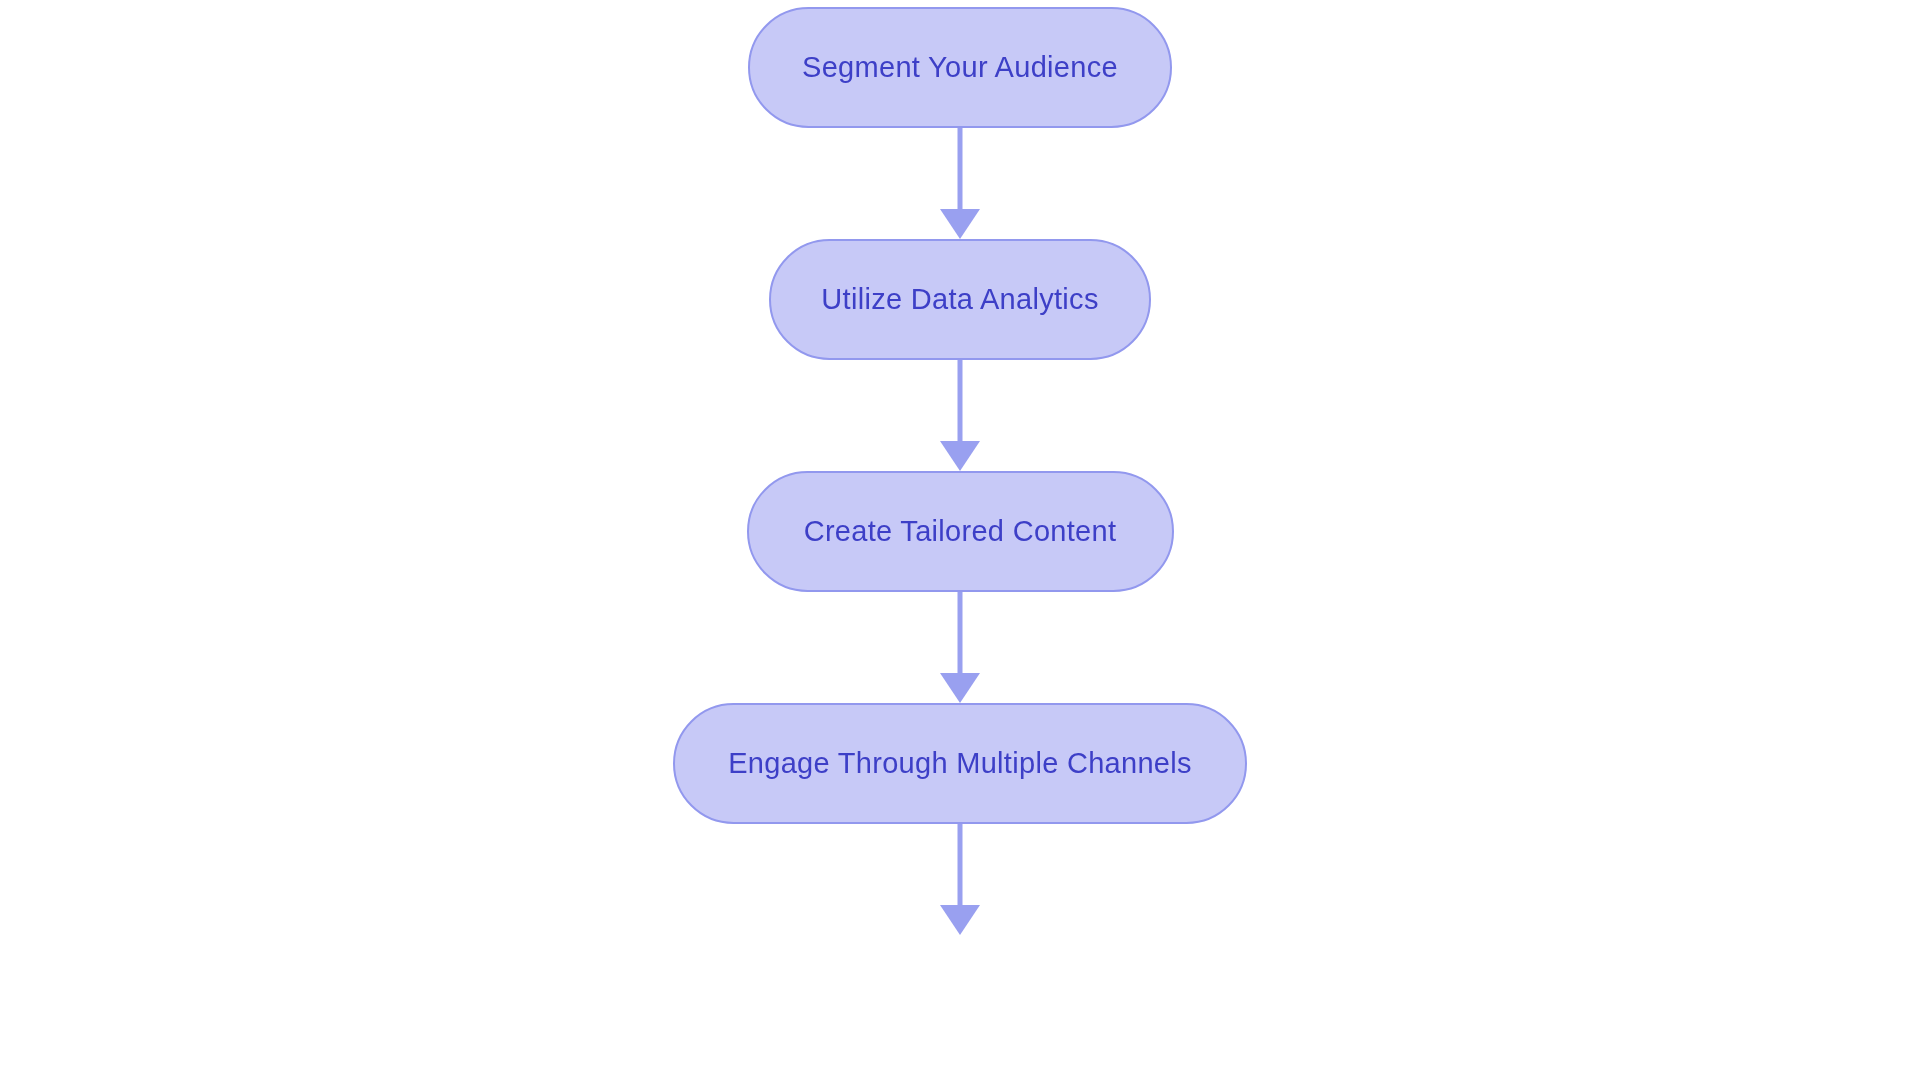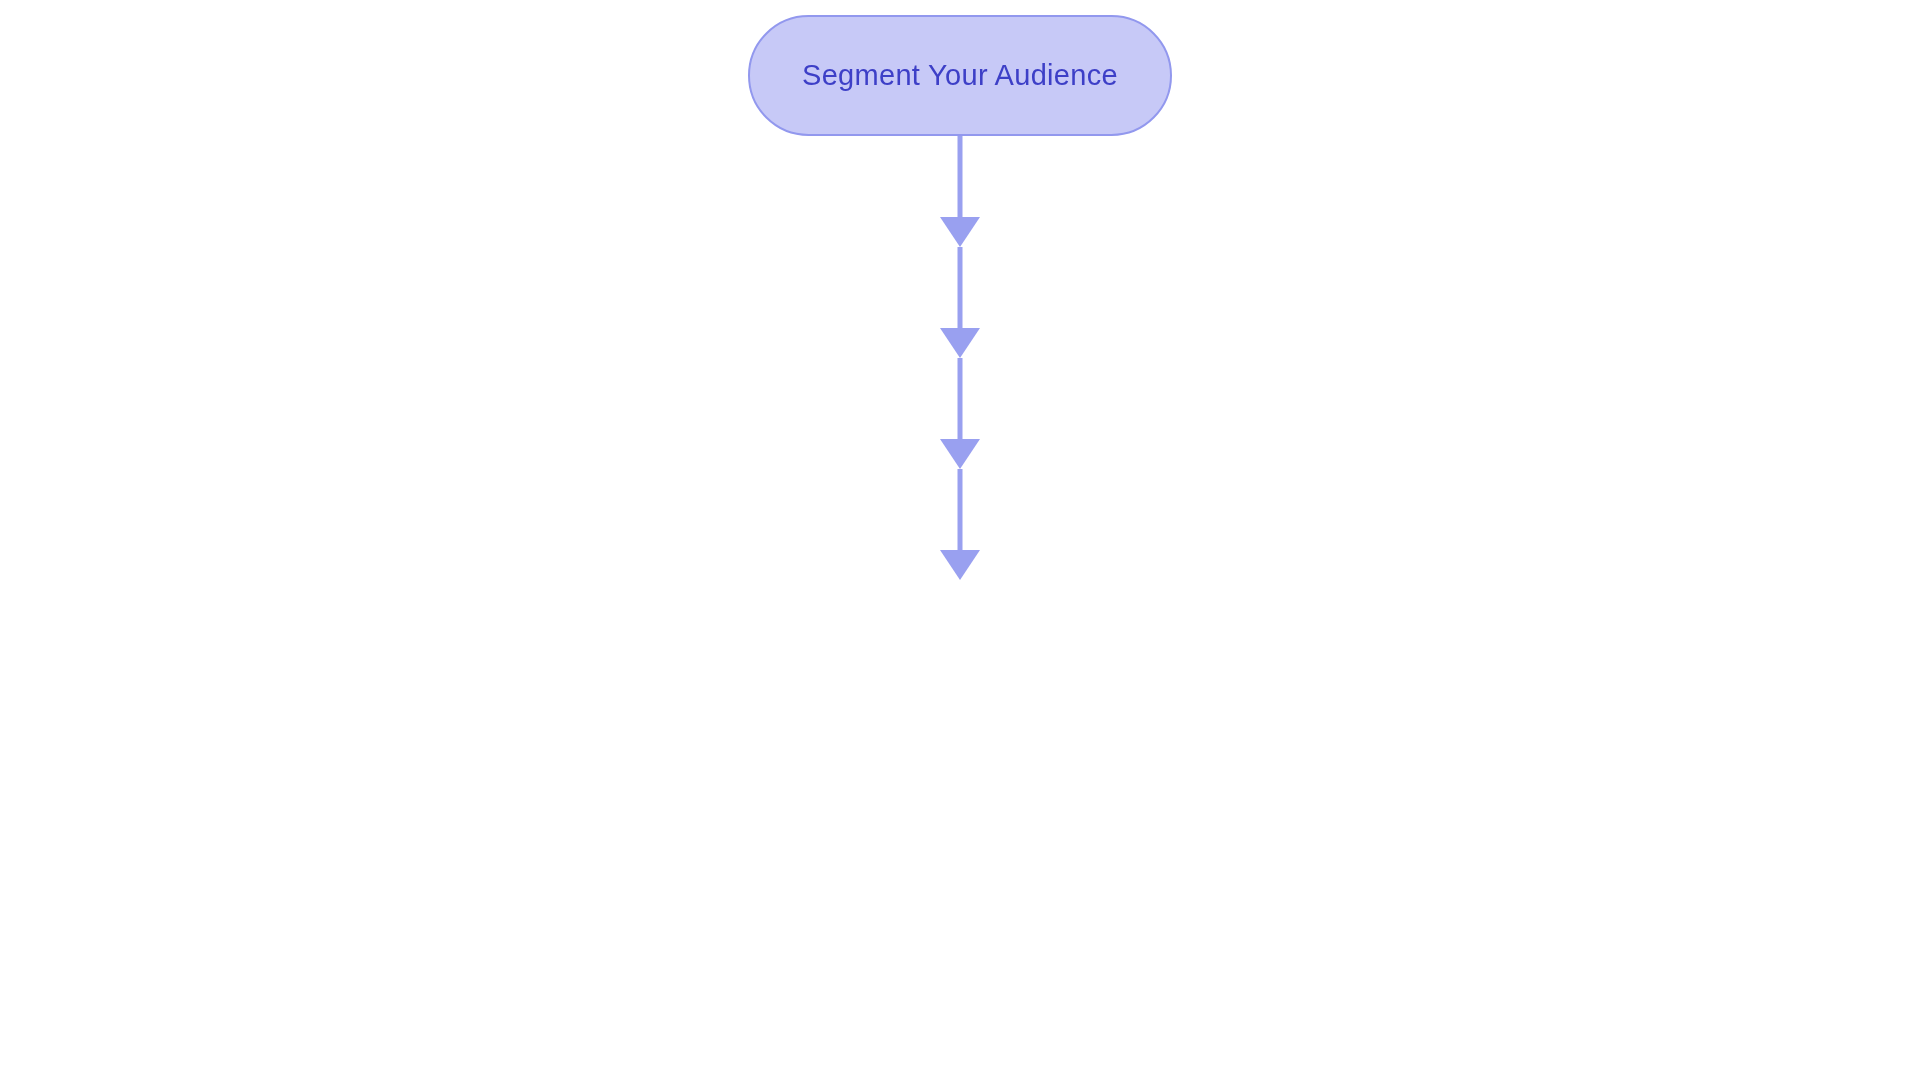--- a/index.html
+++ b/index.html
@@ -19,21 +19,21 @@
   }
   .canvas {
     position: relative;
     width: 1920px;
     height: 1083px;
     background: var(--background);
   }
   .flow {
     position: absolute;
     left: 50%;
-    top: 15px;
+    top: 7px;
     transform: translateX(-50%);
     display: flex;
     flex-direction: column;
     align-items: center;
   }
   .node {
     height: 121px;
     border-radius: 60.5px;
     background: var(--node-fill);
     border: 2px solid var(--node-border);
@@ -87,32 +87,35 @@
 <div class="canvas">
   <div class="flow">
 
     <div class="node n1">Segment Your Audience</div>
 
     <div class="connector">
       <div class="line"></div>
       <div class="head"></div>
     </div>
 
+    <div class="node n2">Utilize Data Analytics</div>
 
     <div class="connector">
       <div class="line"></div>
       <div class="head"></div>
     </div>
 
+    <div class="node n3">Create Tailored Content</div>
 
     <div class="connector">
       <div class="line"></div>
       <div class="head"></div>
     </div>
 
+    <div class="node n4">Engage Through Multiple Channels</div>
 
     <div class="connector">
       <div class="line"></div>
       <div class="head"></div>
     </div>
 
 
   </div>
 </div>
 

